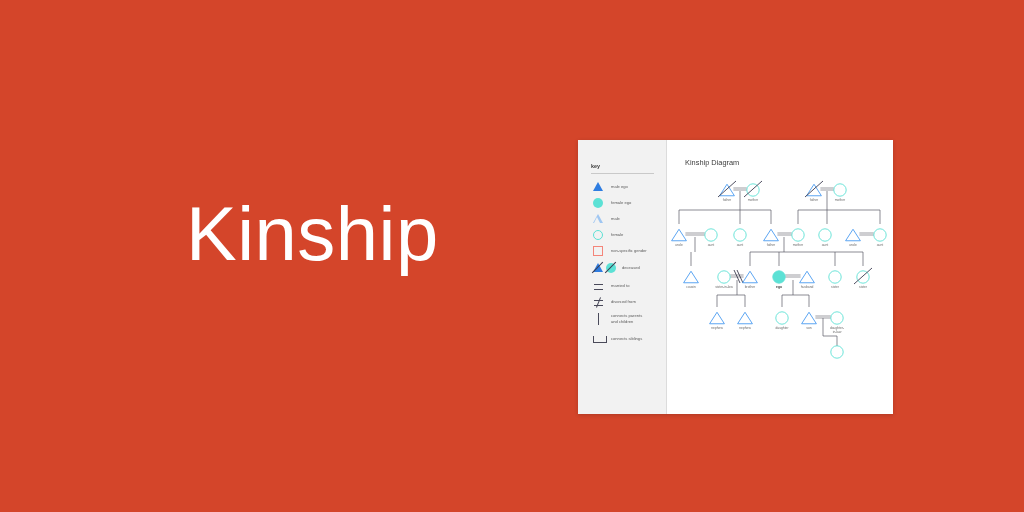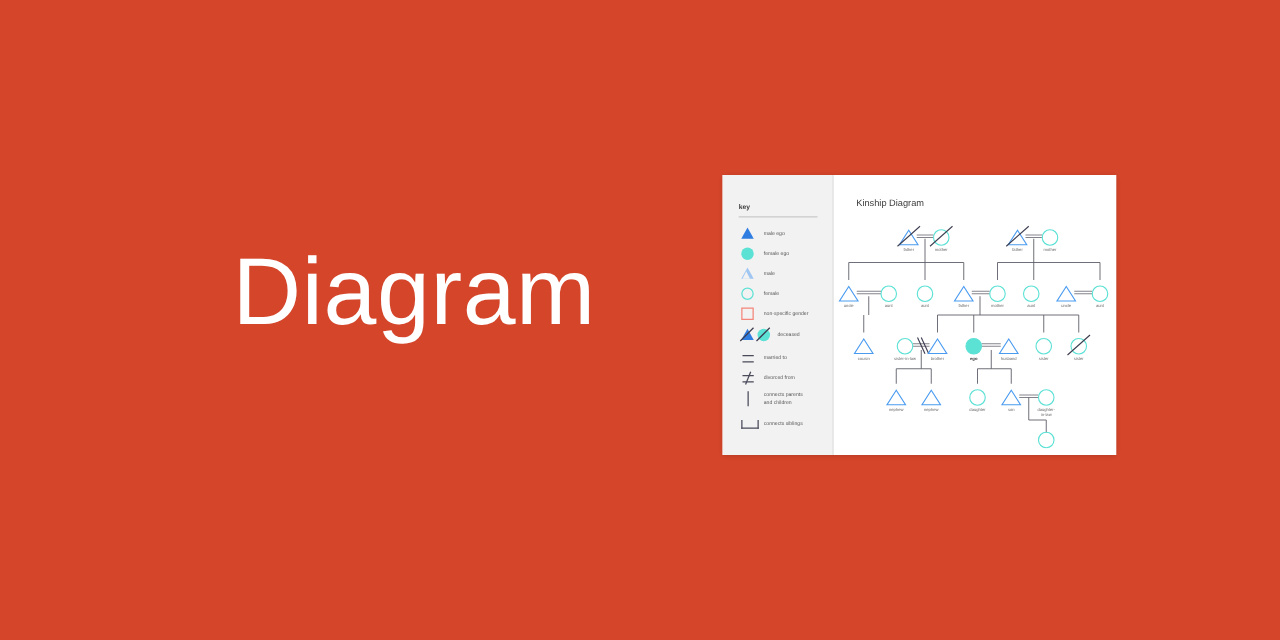--- a/index.html
+++ b/index.html
@@ -27,21 +27,21 @@
     line-height: 1;
     white-space: nowrap;
   }
 
   
   #card {
     position: absolute;
     left: 578px;
     top: 140px;
     width: 315px;
-    height: 224px;
+    height: 274px;
     background: #ffffff;
     box-shadow: 0 1px 4px rgba(0,0,0,0.18);
     display: flex;
     overflow: hidden;
   }
 
   
   #legend {
     width: 89px;
     height: 100%;
@@ -206,21 +206,21 @@
     stroke-width: 0.6;
   }
   .death-slash {
     stroke: #3c3c50;
     stroke-width: 0.9;
   }
 </style>
 </head>
 <body>
 
-<div id="hero-title">Diagram</div>
+<div id="hero-title">Kinship</div>
 
 <div id="card">
 
   <div id="legend">
 
     <div id="legend-title">key</div>
     <div id="legend-rule"></div>
 
     <div class="legend-row" style="top:40px;">
       <span class="legend-glyph">

